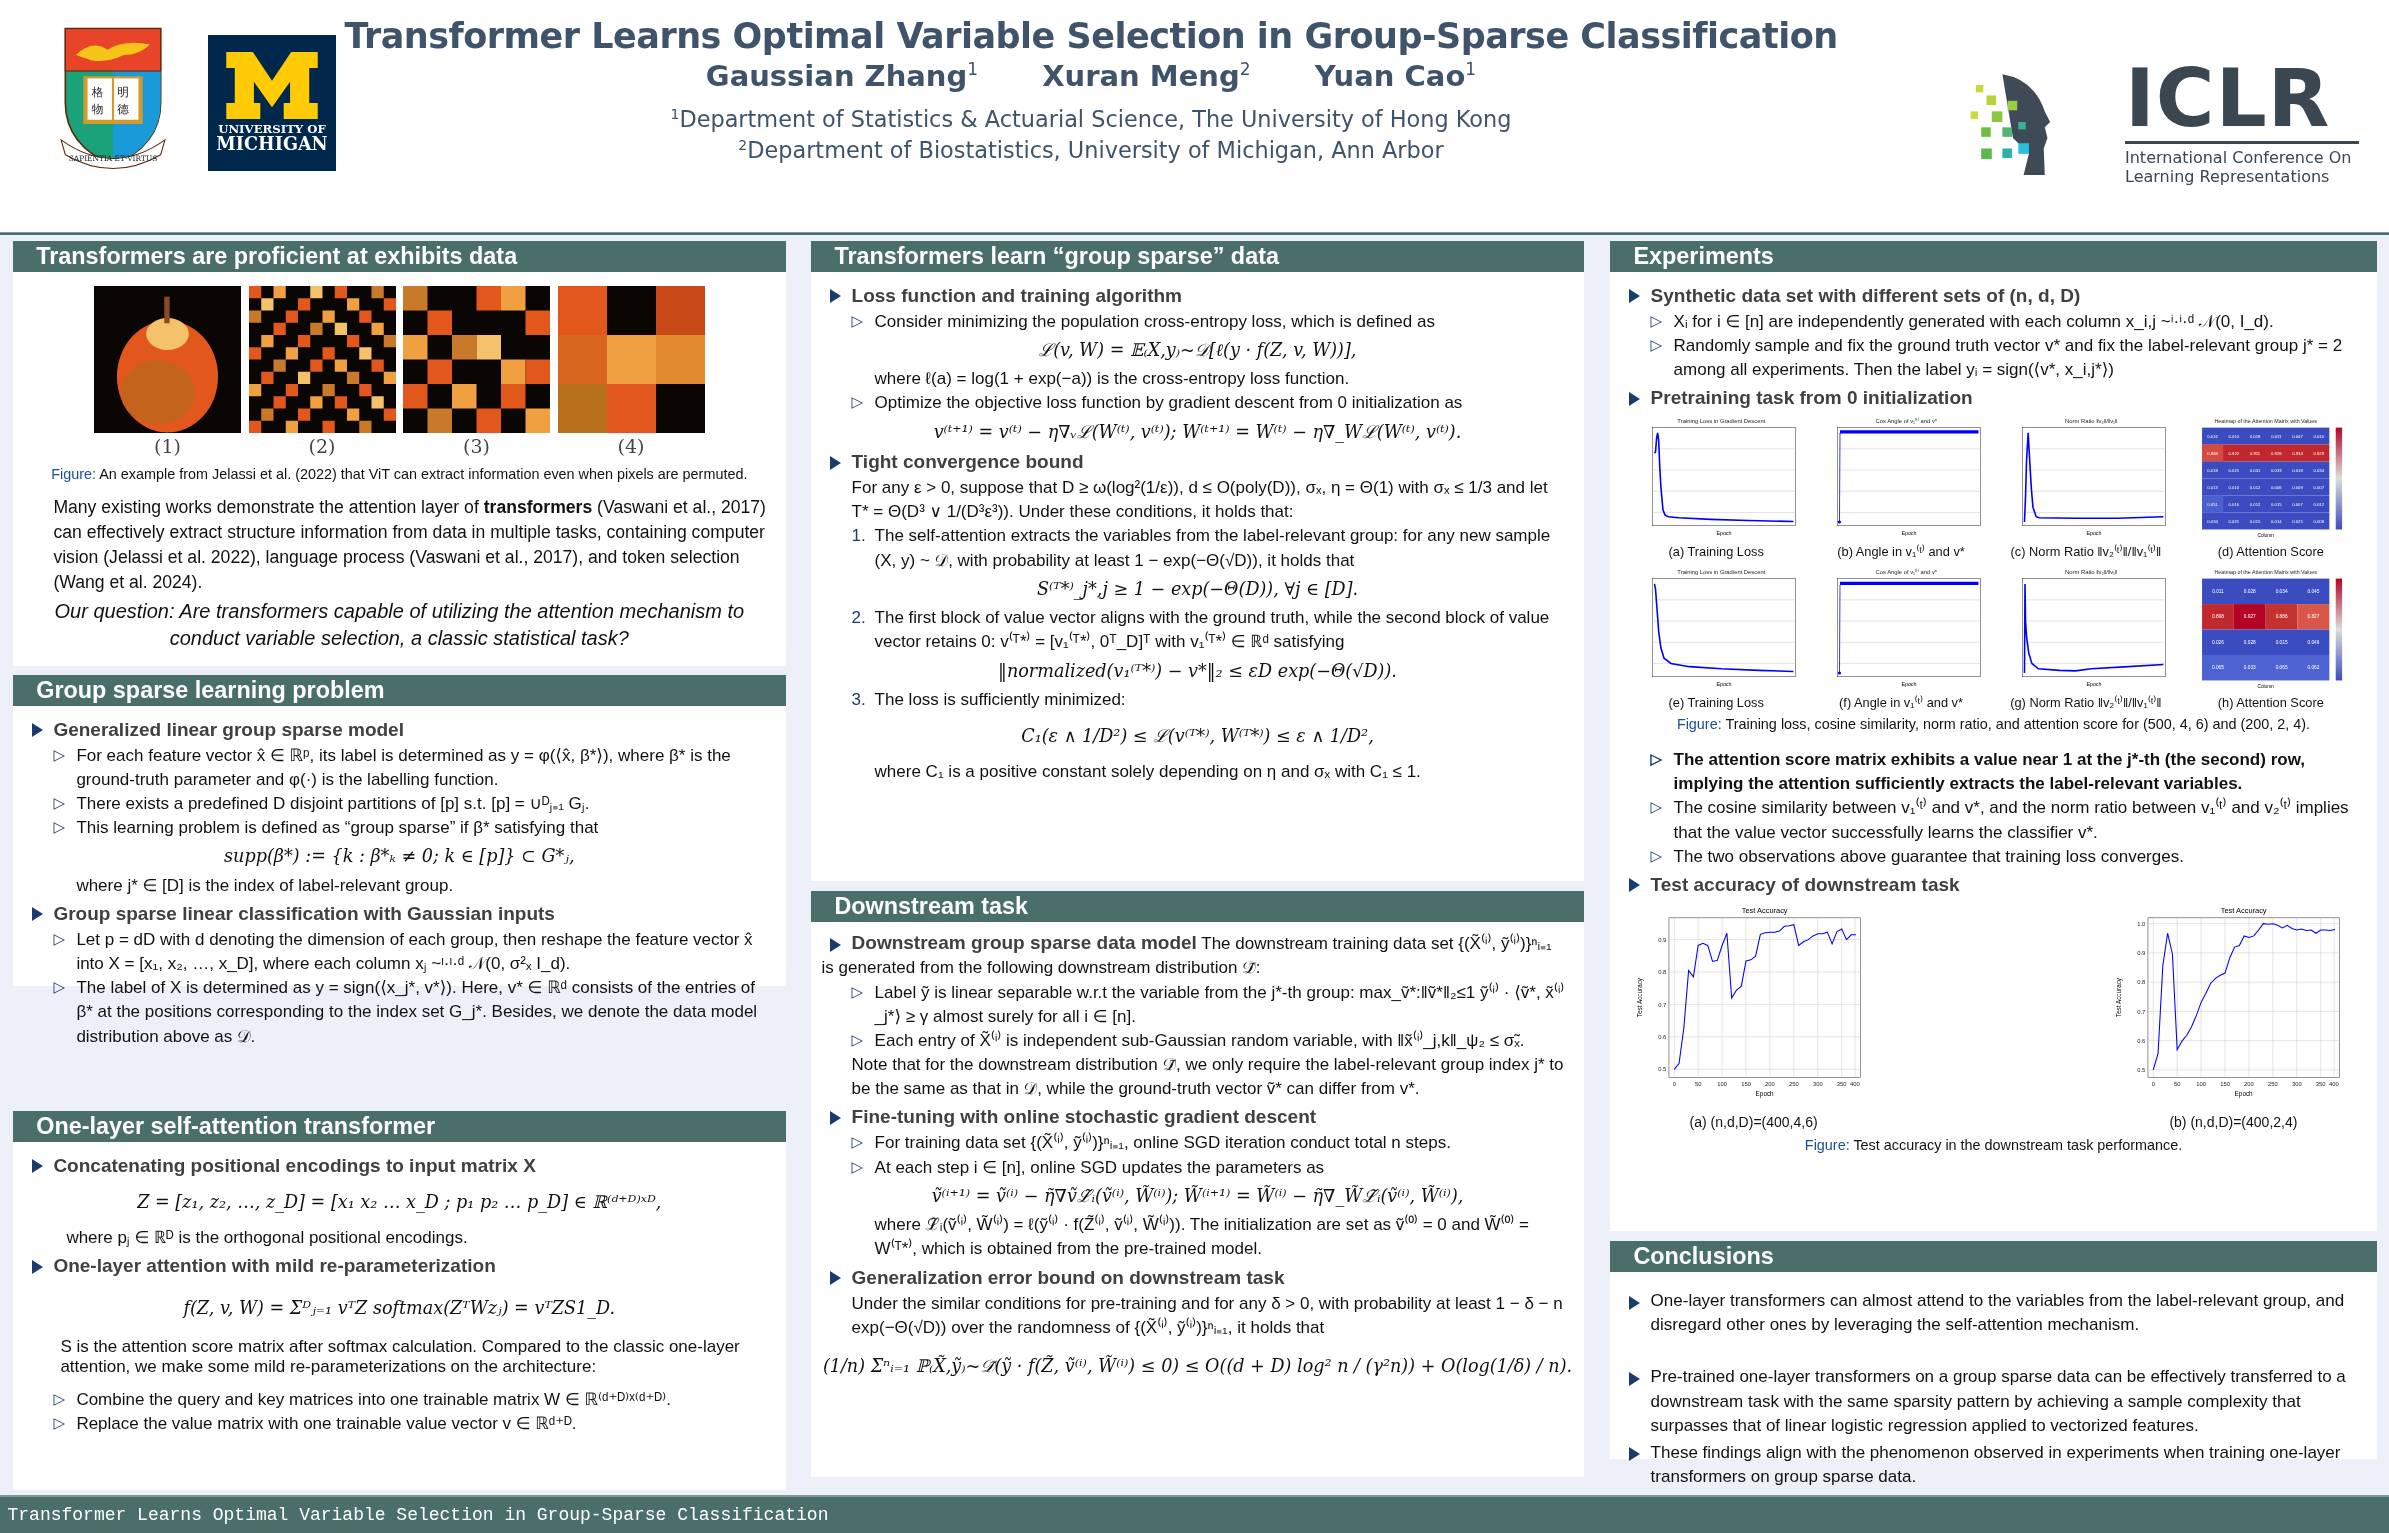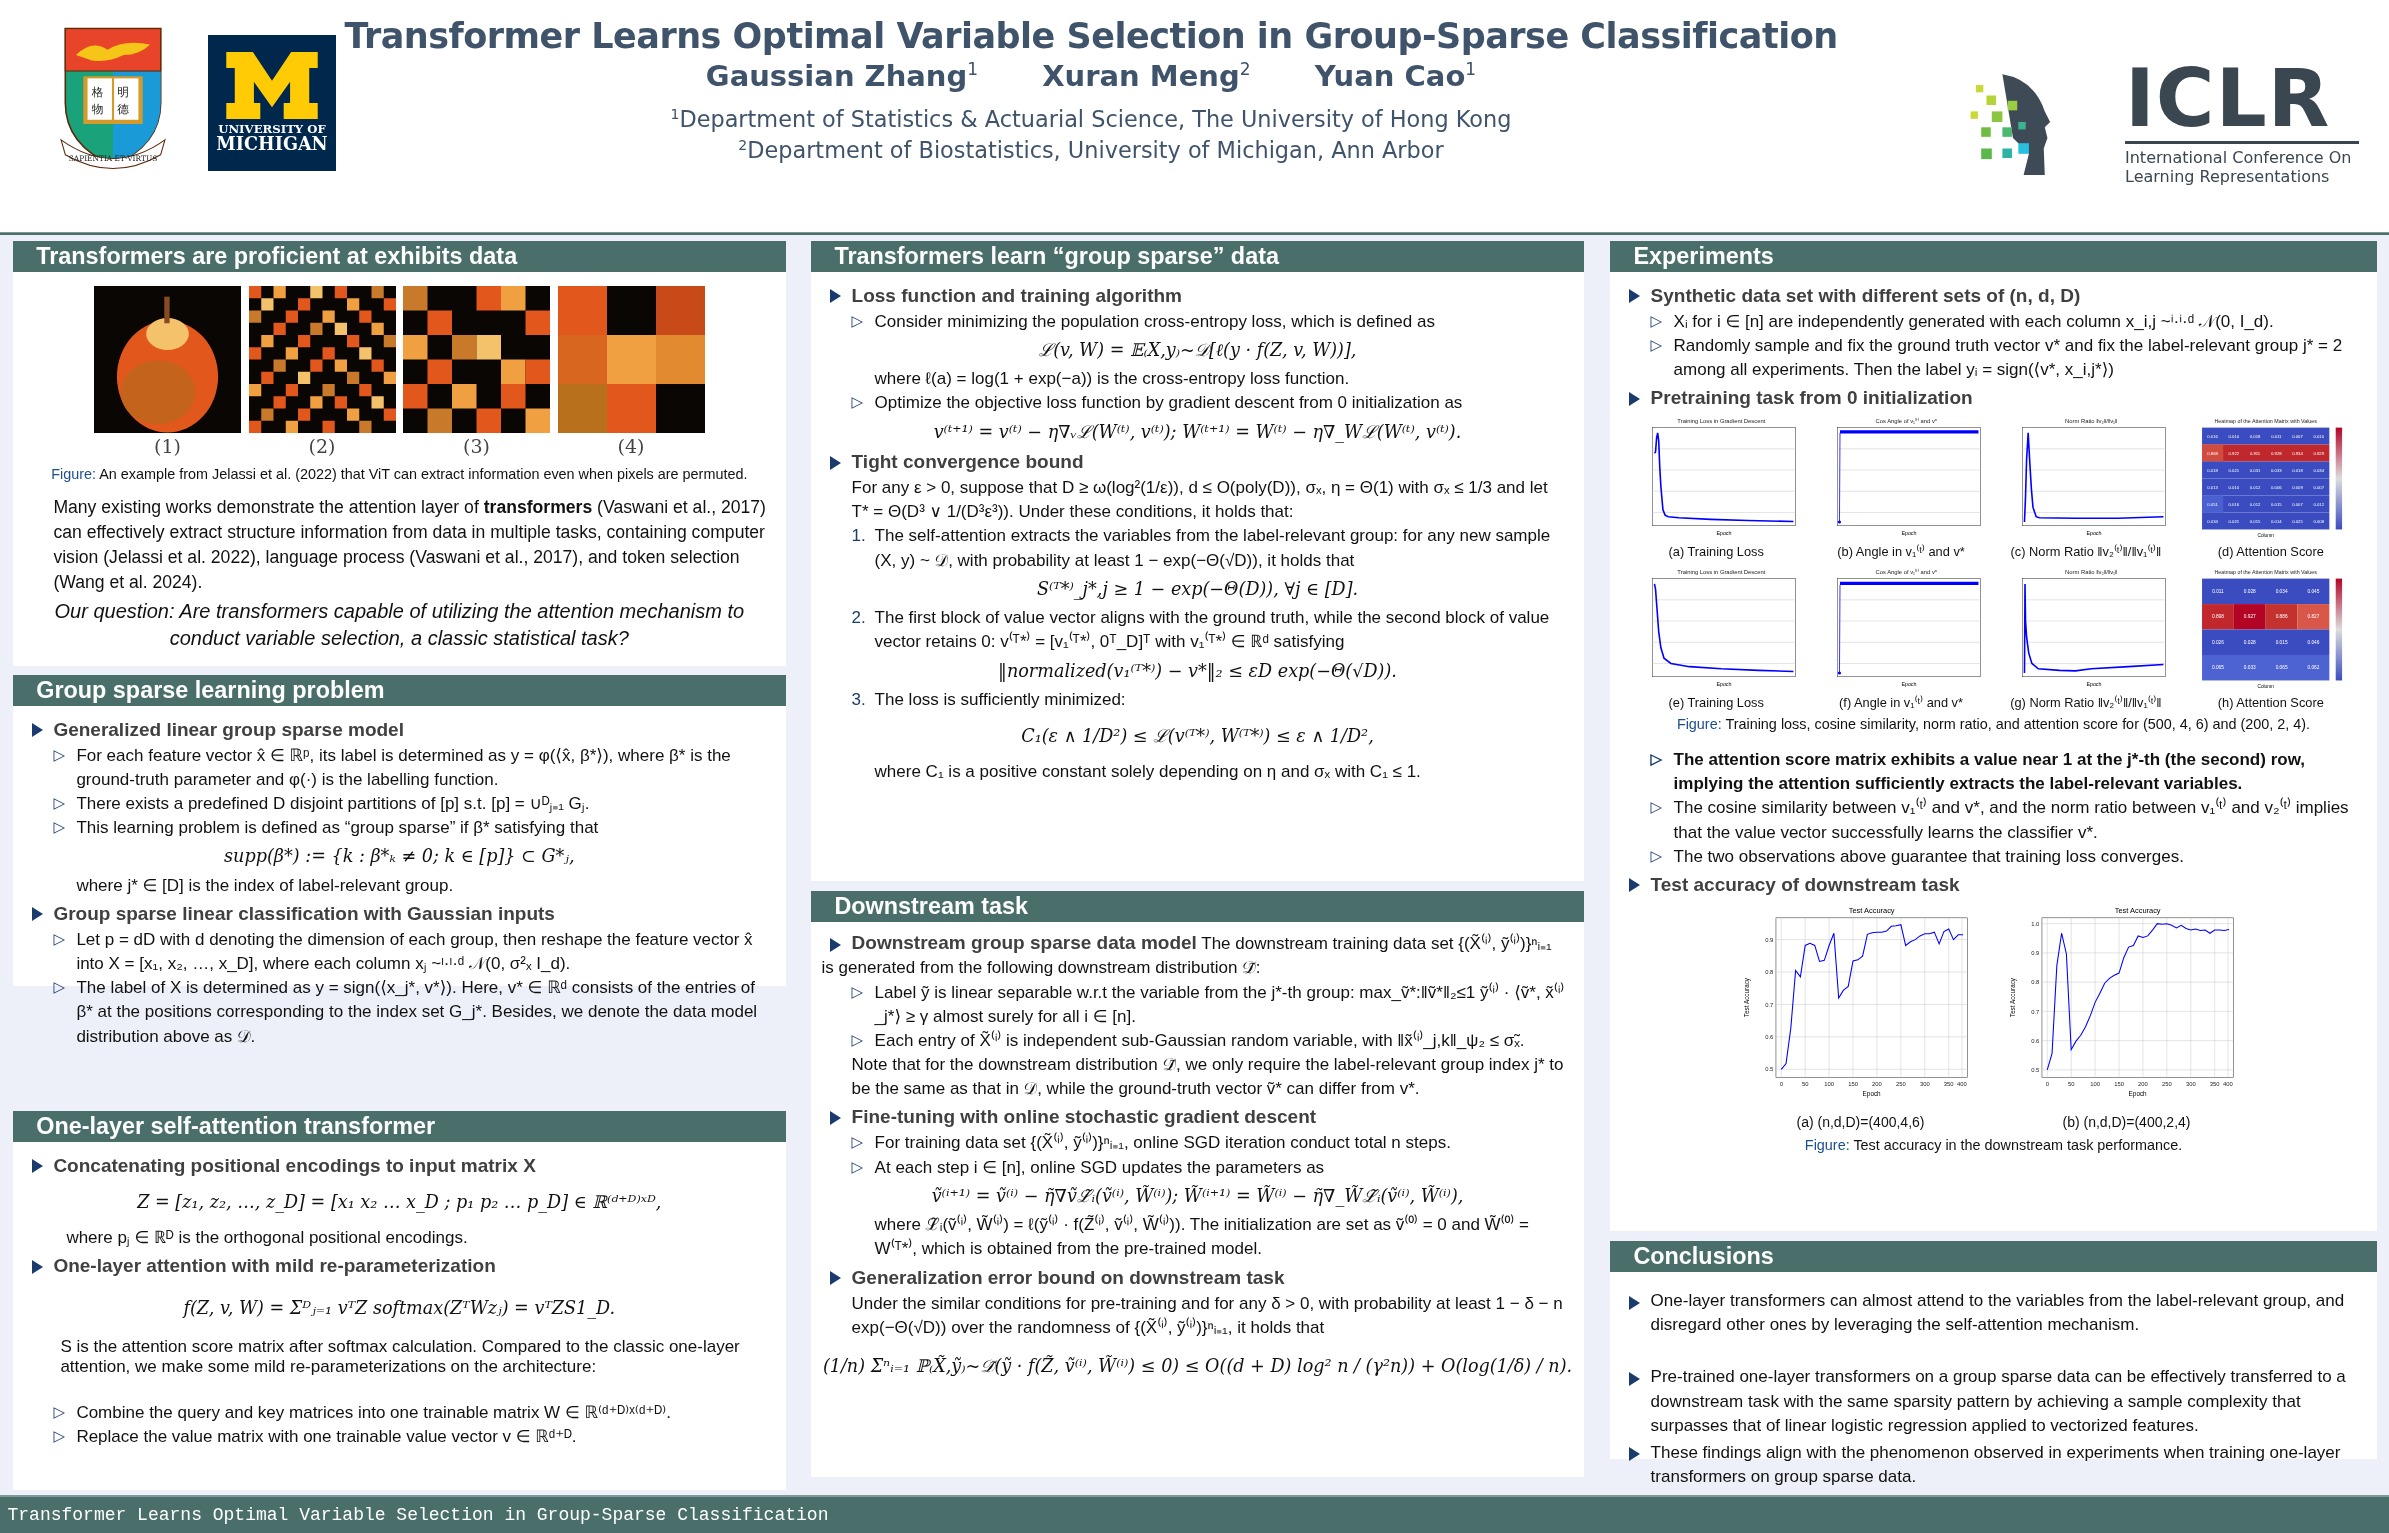--- a/index.html
+++ b/index.html
@@ -54,21 +54,21 @@
   .pear-row { display: flex; gap: 7.5px; justify-content: center; margin-top: 3.2px; }
   .pear { width: 147px; height: 147px; position: relative; overflow: hidden; background: #0a0603; }
   .pear-lbl { display: flex; gap: 7.5px; justify-content: center; font-family: "DejaVu Serif", serif; font-size: 19px; color: #444; }
   .pear-lbl span { width: 147px; text-align: center; }
 
   
   .chart-row { display: flex; justify-content: space-between; padding: 0 10.6px; }
   .mini { width: 170px; text-align: center; }
   .mini svg { display: block; }
   .mini-cap { font-size: 12.8px; margin-top: 3.2px; }
-  .acc-row { display: flex; justify-content: center; }
+  .acc-row { display: flex; justify-content: space-between; }
   .acc { width: 266px; text-align: center; }
   .acc-cap { font-size: 14px; }
 
   
   .footer { position: absolute; left: 0; top: 1495px; width: 2389px; height: 38px; background: #4a6f6a; border-top: 2.1px solid #7c9a96; }
   .footer-text { position: absolute; left: 7.5px; top: 7.5px; color: #fff; font-family: "Liberation Mono", monospace; font-size: 18px; }
 </style>
 </head>
 <body>
 
@@ -272,21 +272,21 @@
 
   <div class="block" style="top:870px; height:379px;">
     <div class="block-head">One-layer self-attention transformer</div>
     <div class="block-body">
       <div class="h2">Concatenating positional encodings to input matrix X</div>
       <div class="eq" style="margin:10.6px 0;">Z = [z₁, z₂, …, z_D] = [x₁ x₂ … x_D ; p₁ p₂ … p_D] ∈ ℝ⁽ᵈ⁺ᴰ⁾ˣᴰ,</div>
       <div class="indent" style="padding-left:43px;">where pⱼ ∈ ℝᴰ is the orthogonal positional encodings.</div>
       <div class="h2">One-layer attention with mild re-parameterization</div>
       <div class="eq" style="margin:16px 0;">f(Z, v, W) = Σᴰⱼ₌₁ vᵀZ softmax(ZᵀWzⱼ) = vᵀZS1_D.</div>
       <div class="txt" style="padding-left:37px; line-height:1.2;">S is the attention score matrix after softmax calculation. Compared to the classic one-layer attention, we make some mild re-parameterizations on the architecture:</div>
-      <div class="sub" style="margin-top:23px;">Combine the query and key matrices into one trainable matrix W ∈ ℝ⁽ᵈ⁺ᴰ⁾ˣ⁽ᵈ⁺ᴰ⁾.</div>
+      <div class="sub" style="margin-top:10px;">Combine the query and key matrices into one trainable matrix W ∈ ℝ⁽ᵈ⁺ᴰ⁾ˣ⁽ᵈ⁺ᴰ⁾.</div>
       <div class="sub">Replace the value matrix with one trainable value vector v ∈ ℝᵈ⁺ᴰ.</div>
     </div>
   </div>
 </div>
 
 <div class="col col2">
   <div class="block" style="top:0; height:640px;">
     <div class="block-head">Transformers learn “group sparse” data</div>
     <div class="block-body">
       <div class="h2">Loss function and training algorithm</div>

